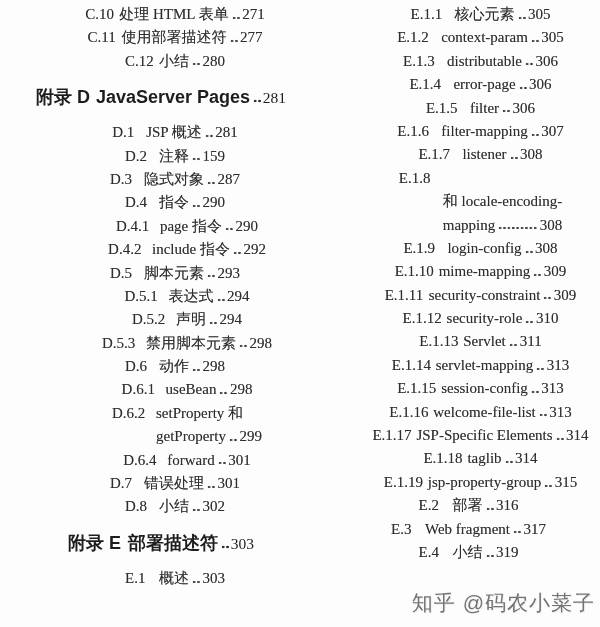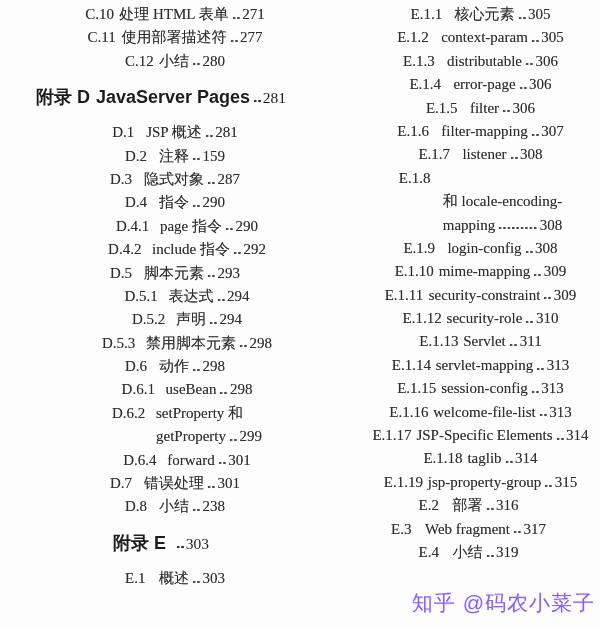--- a/index.html
+++ b/index.html
@@ -81,21 +81,21 @@
     background-image:radial-gradient(circle at 2px 3px, #2f2f2f 1.15px, rgba(0,0,0,0) 1.6px);
     margin-top:8px;
   }
 
   .watermark {
     position:absolute;
     right:5px; top:589px;
     font-family:"Liberation Sans", sans-serif;
     font-size:21px;
     letter-spacing:1px;
-    color:#8b5cf6;
+    color:#737373;
     text-shadow:1px 1px 0 #efefef;
     white-space:nowrap;
   }
 </style>
 </head>
 <body>
 
 <div class="toc-page">
   <div class="col col-left" id="col-0">
       <div class="entry lvl1">
@@ -252,26 +252,27 @@
           <span class="title">错误处理</span>
           <span class="dots"></span>
           <span class="page-num">301</span>
         </div>
       </div>
       <div class="entry lvl1">
         <div class="line">
           <span class="label">D.8</span>
           <span class="title">小结</span>
           <span class="dots"></span>
-          <span class="page-num">238</span>
+          <span class="page-num">302</span>
         </div>
       </div>
       <div class="entry heading">
         <div class="line">
           <span class="label">附录 E</span>
+          <span class="title">部署描述符</span>
           <span class="dots"></span>
           <span class="page-num">303</span>
         </div>
       </div>
       <div class="entry lvl1">
         <div class="line">
           <span class="label">E.1</span>
           <span class="title">概述</span>
           <span class="dots"></span>
           <span class="page-num">303</span>

